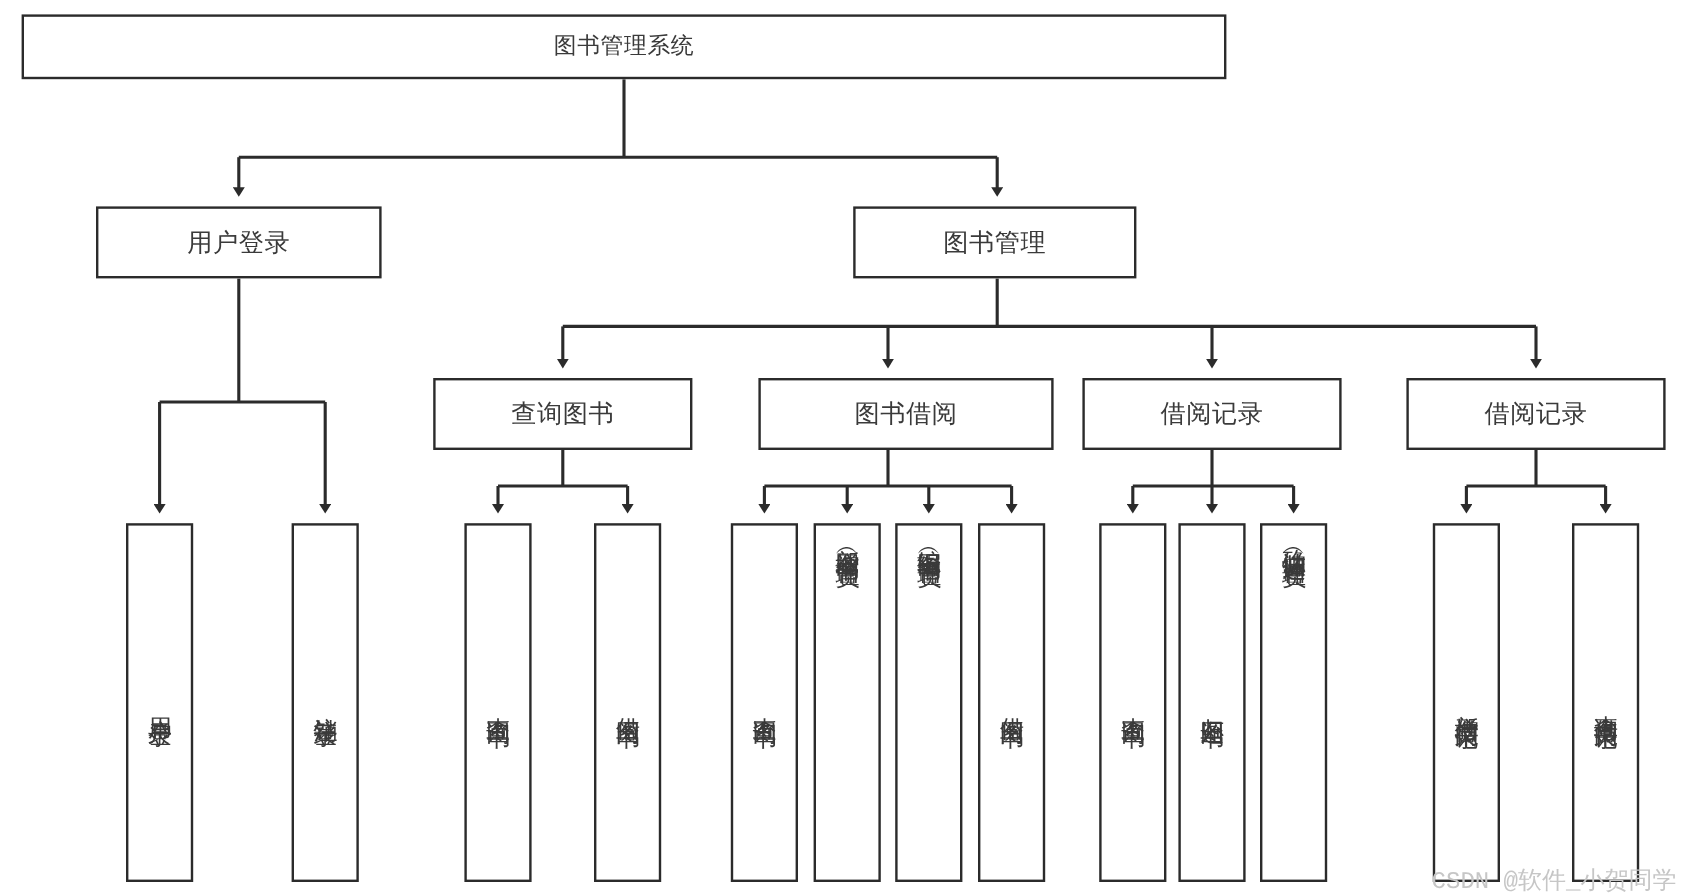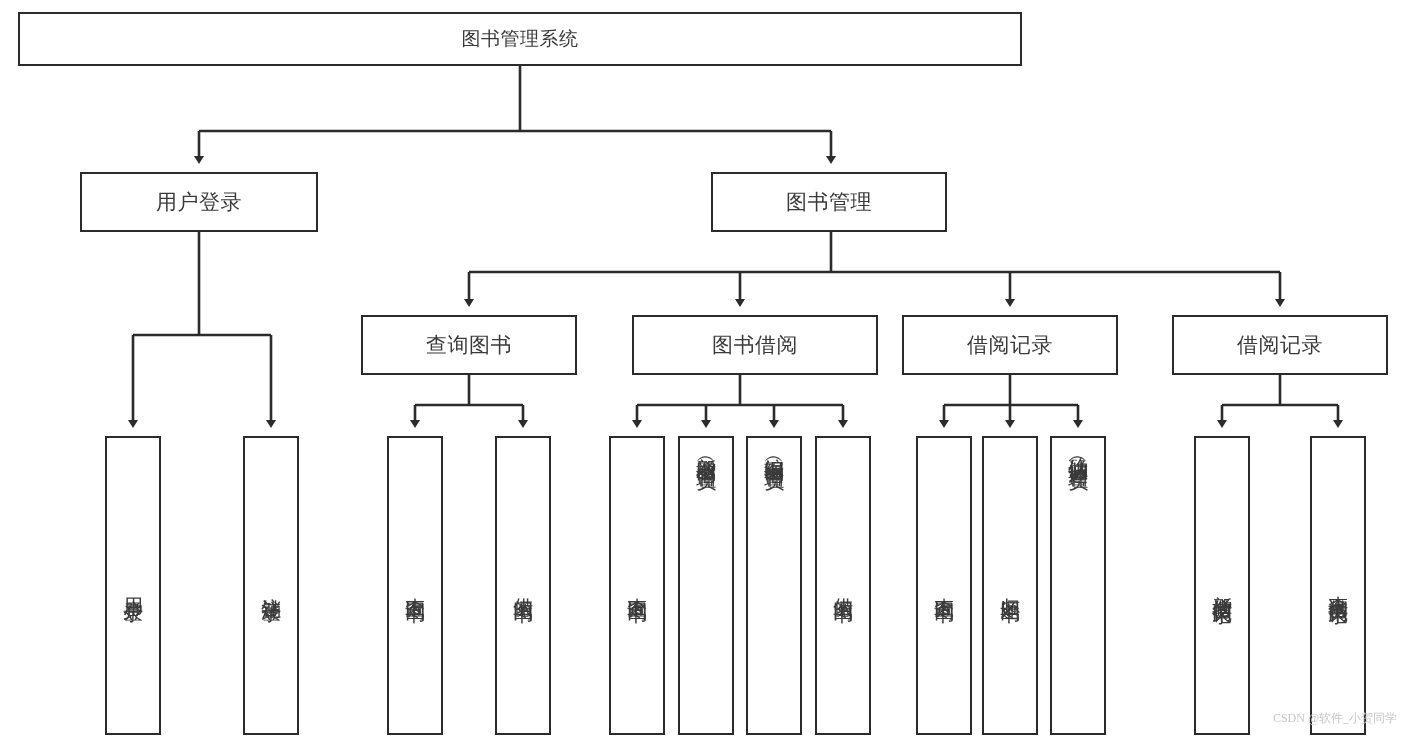--- a/index.html
+++ b/index.html
@@ -60,25 +60,25 @@
     white-space: nowrap;
     display: block;
   }
   .node.leaf.centered {
     align-items: center;
     padding-top: 0;
   }
   .watermark {
     position: absolute;
     right: 8px;
-    bottom: 20px;
-    font-size: 12px;
+    bottom: 0;
+    font-size: 20px;
     color: #c6c6c6;
     white-space: nowrap;
-    font-family: Liberation Serif, serif;
+    font-family: Liberation Mono, monospace;
   }
 </style>
 </head>
 <body>
 
 <div id="canvas">
 
   <svg class="wires" viewBox="0 0 1405 747" xmlns="http://www.w3.org/2000/svg">
     <defs>
       <marker id="arrow" markerWidth="10" markerHeight="10" refX="4" refY="5" orient="auto" markerUnits="userSpaceOnUse">

